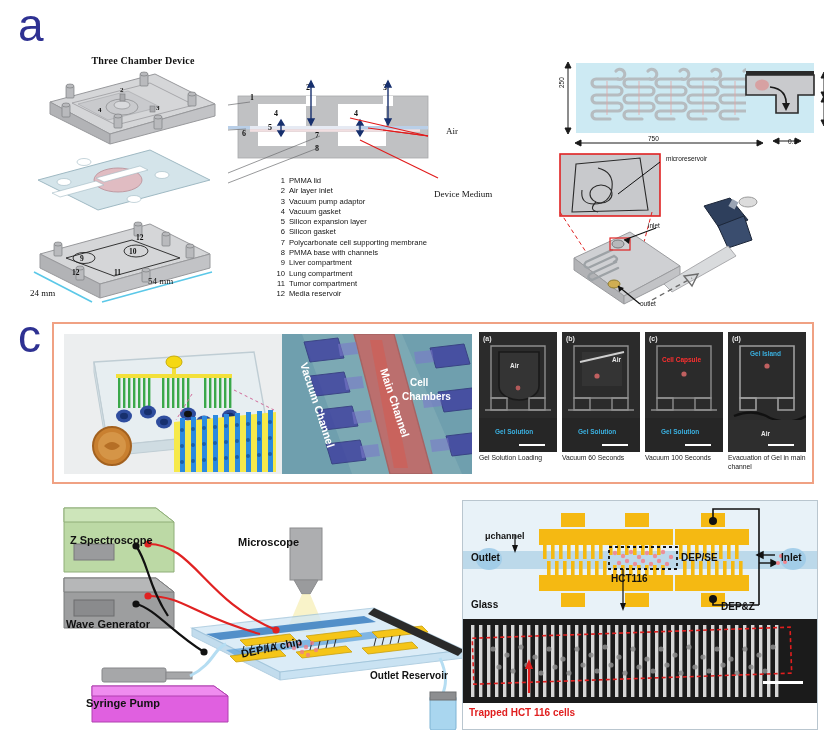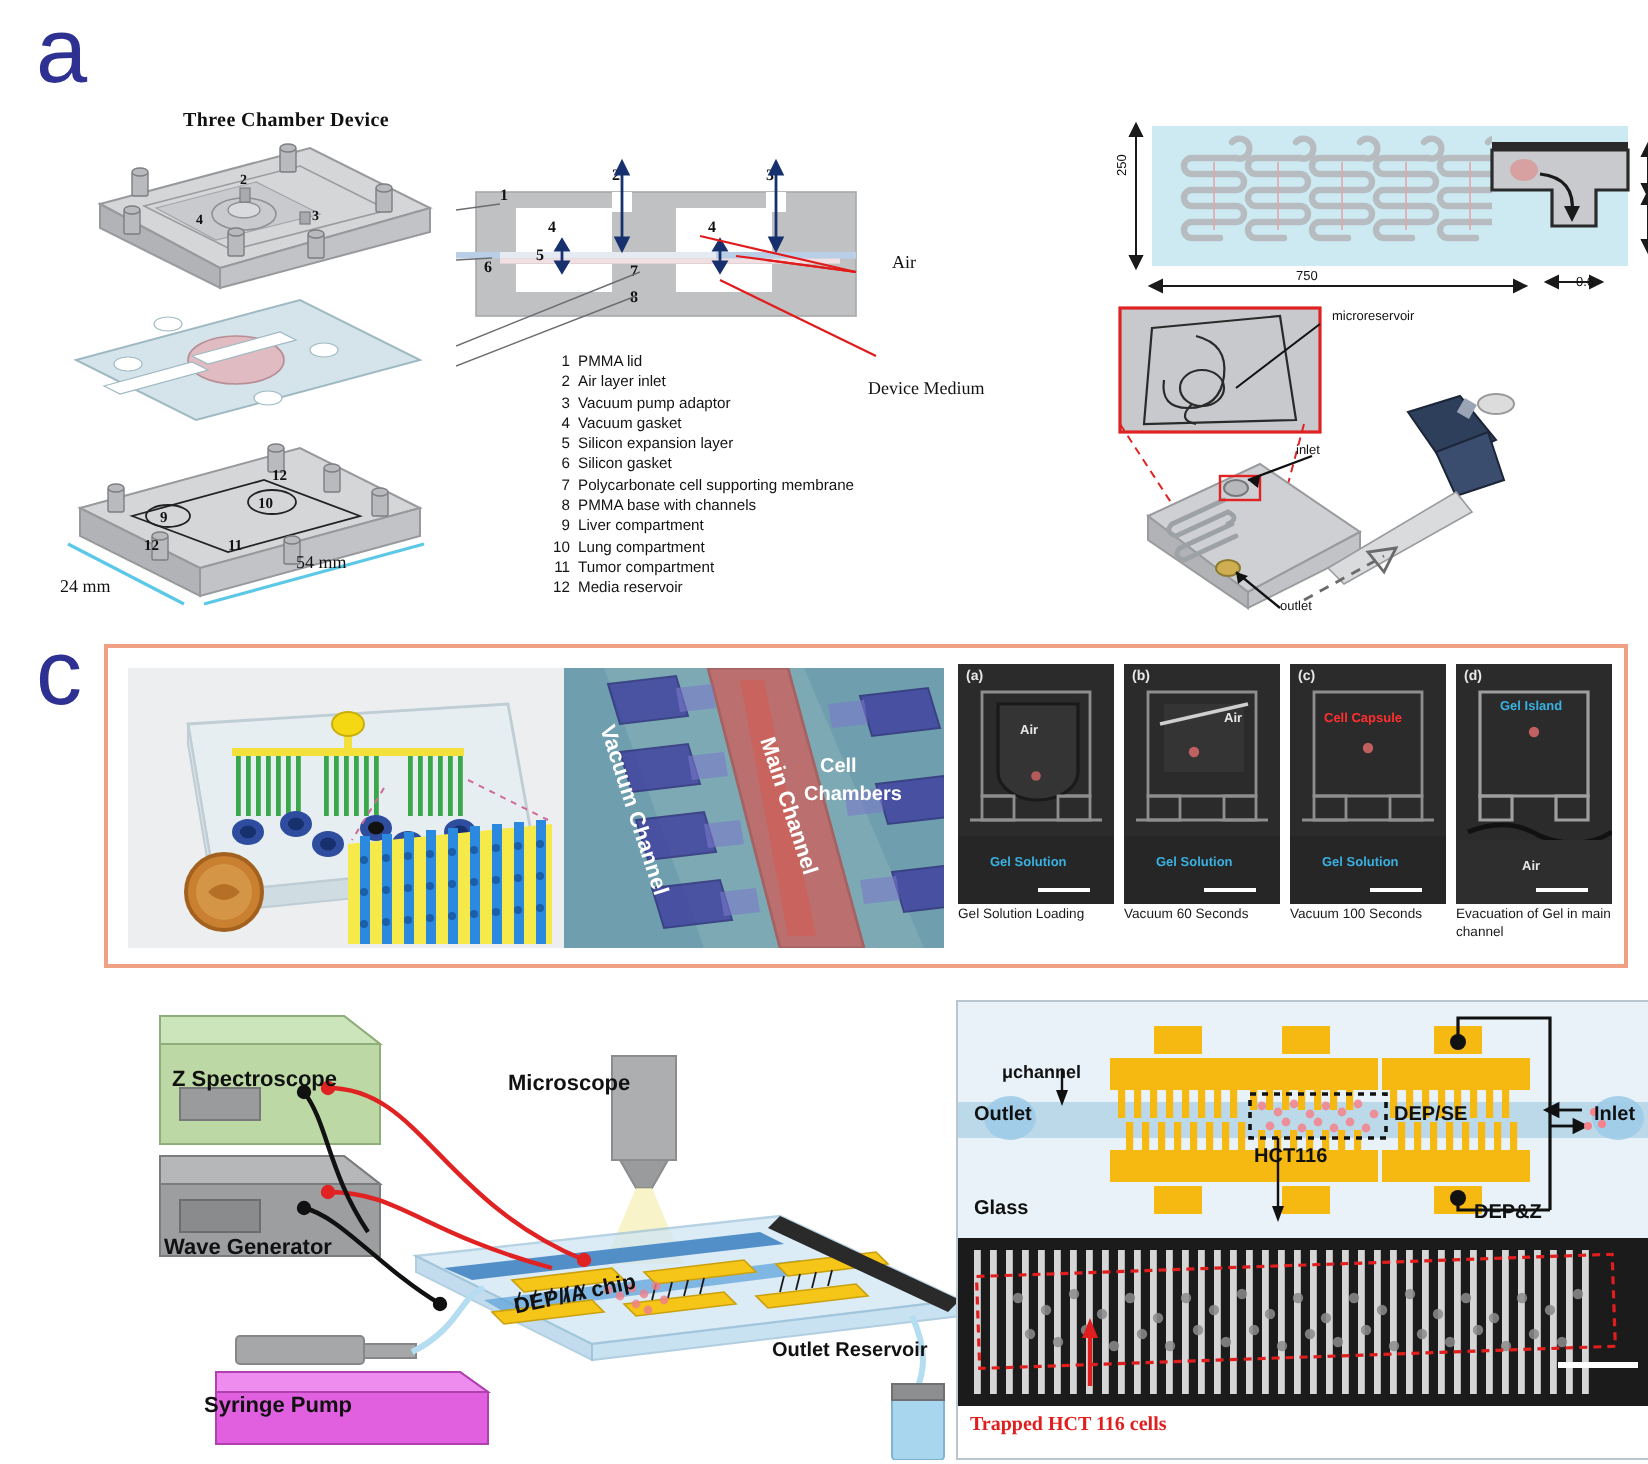--- a/index.html
+++ b/index.html
@@ -63,21 +63,21 @@
   #c-photo1 { left:10px; width:218px; background:#eef0f0; }
   #c-photo2 { left:228px; width:190px; background:#7fa9b5; }
   #c-micro-wrap { position:absolute; left:425px; top:8px; width:328px; height:146px; }
   .micro-cell { position:absolute; top:0; width:78px; height:120px; background:#2b2b2b; }
   .micro-tag { position:absolute; left:4px; top:3px; color:#e8e8e8; font-size:7px; font-weight:bold; }
   .micro-cap { position:absolute; top:122px; width:86px; font-size:6.8px; color:#1a1a1a; line-height:8.6px; }
   .micro-text{ position:absolute; font-size:6.5px; font-weight:bold; }
   .scalebar{ position:absolute; height:2px; background:#fff; }
 
   
-  #panel-d { position:absolute; left:16px; top:498px; width:799px; height:234px; }
+  #panel-d { position:absolute; left:0; top:498px; width:799px; height:234px; }
   .d-label{ position:absolute; font-size:11px; font-weight:bold; color:#111; white-space:nowrap; }
 
   #d-right { position:absolute; left:462px; top:2px; width:356px; height:230px; border:1px solid #b9c6cf; }
   #d-sch { position:absolute; left:0; top:0; width:354px; height:118px; background:#e8f2f8; }
   .d-sch-label{ position:absolute; font-size:10px; font-weight:bold; color:#111; }
   #d-micro { position:absolute; left:0; top:118px; width:354px; height:84px; background:#1a1a1a; overflow:hidden; }
   .d-red-cap{ position:absolute; font-size:10px; font-weight:bold; color:#e01e1e; }
   .d-scale{ position:absolute; color:#fff; font-size:8px; font-weight:bold;margin-top:44px; }
 </style>
 </head>
@@ -911,17 +911,17 @@
             <circle cx="274" cy="54" r="2.6"></circle>
           <circle cx="288" cy="48" r="2.6"></circle>
             <circle cx="302" cy="52" r="2.6"></circle>
         </g>
         <rect x="10" y="14" width="318" height="46" fill="none" stroke="#e01e1e" stroke-width="1.6" stroke-dasharray="4 3" transform="rotate(-2 160 38)"></rect>
         <line x1="66" y1="44" x2="66" y2="74" stroke="#e01e1e" stroke-width="2.2"></line>
         <polygon points="66,40 62,50 70,50" fill="#e01e1e"></polygon>
         <rect x="300" y="62" width="40" height="3" fill="#ffffff"></rect>
       </svg>
       <div class="d-scale" style="left:302px;top:186px;">50 μm</div>
-      <div class="d-red-cap" style="left:6px;top:206px;font-family:Liberation Serif, serif;">Trapped HCT 116 cells</div>
+      <div class="d-red-cap" style="left:6px;top:206px;">Trapped HCT 116 cells</div>
     </div>
   </div>
 
 </div>
 
 </body></html>

